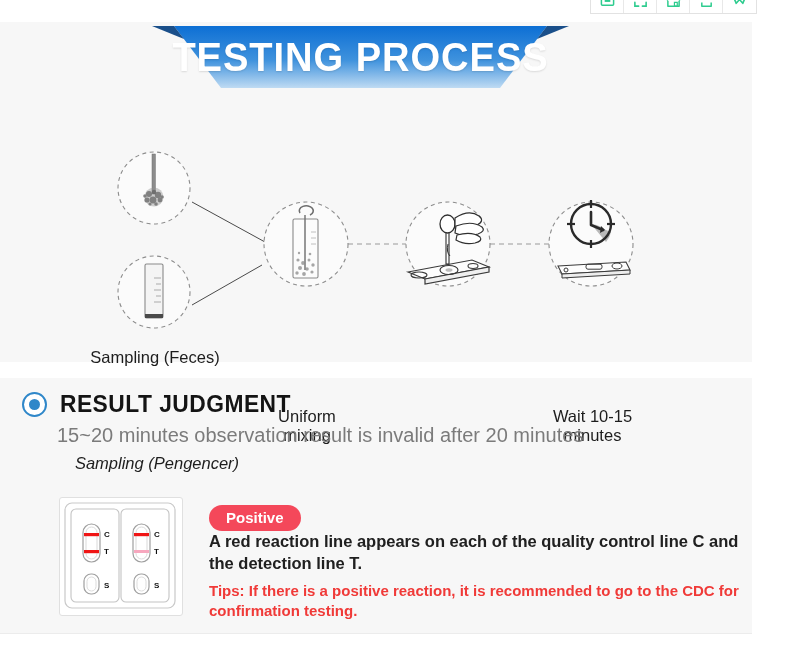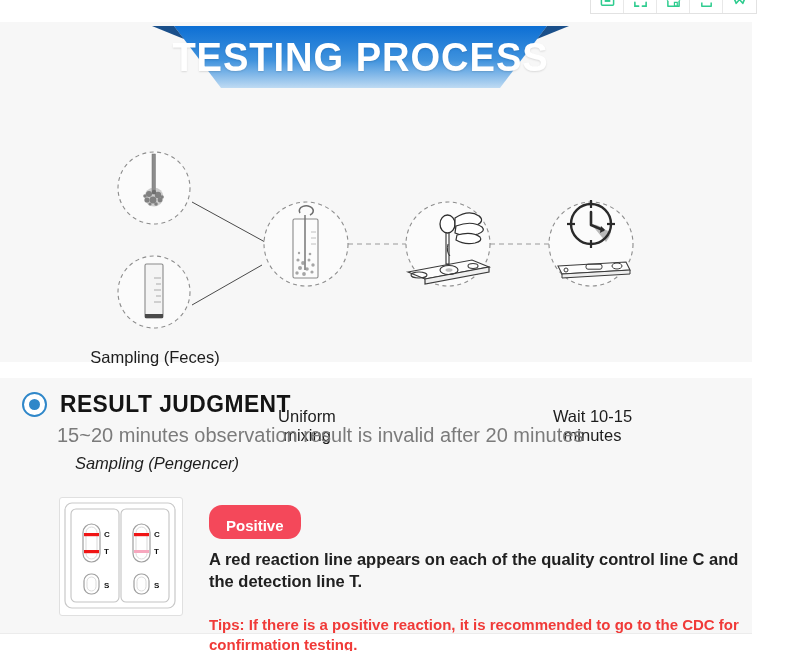--- a/index.html
+++ b/index.html
@@ -88,30 +88,29 @@
 
   
   #cassette{position:absolute;left:59px;top:497px;width:122px;height:117px;
     background:#fff;border:1px solid #e0e0e0;border-radius:3px;}
 
   
   #result-body{position:absolute;left:209px;top:505px;width:540px;}
   .badge{
     display:inline-block;background:#f4485a;color:#fff;
     font-size:15px;font-weight:bold;
-    padding:12px 17px 5px 17px;border-radius:13px;
+    padding:4px 17px 5px 17px;border-radius:13px;
     font-family:"Liberation Sans", sans-serif;
   }
   .desc{
-    margin-top:10px;
     font-size:16.5px;font-weight:bold;color:#202020;line-height:1.33;
     font-family:"Liberation Sans", sans-serif;
   }
   .tips{
-    margin-top:22px;
+    margin-top:6px;
     font-size:15px;font-weight:bold;color:#f03a38;line-height:1.35;
     font-family:"Liberation Sans", sans-serif;
   }
 </style>
 </head>
 <body>
 
 <div class="panel" id="panel-process"></div>
 <div class="panel" id="panel-result"></div>
 <div class="panel-divider"></div>

